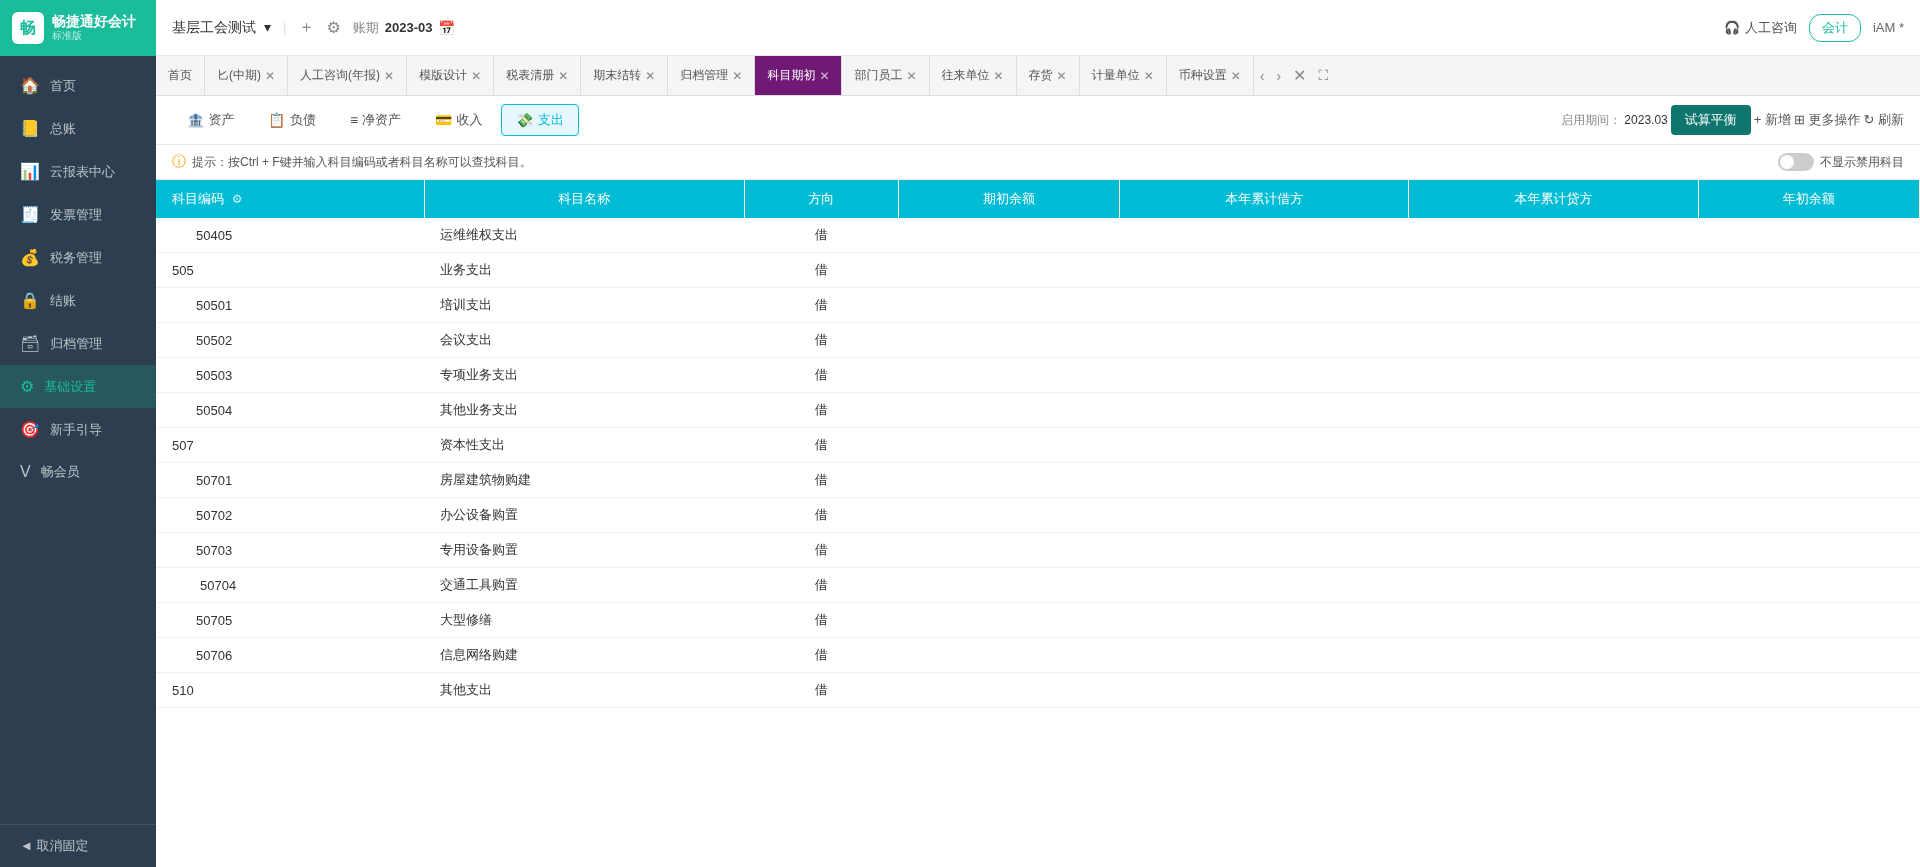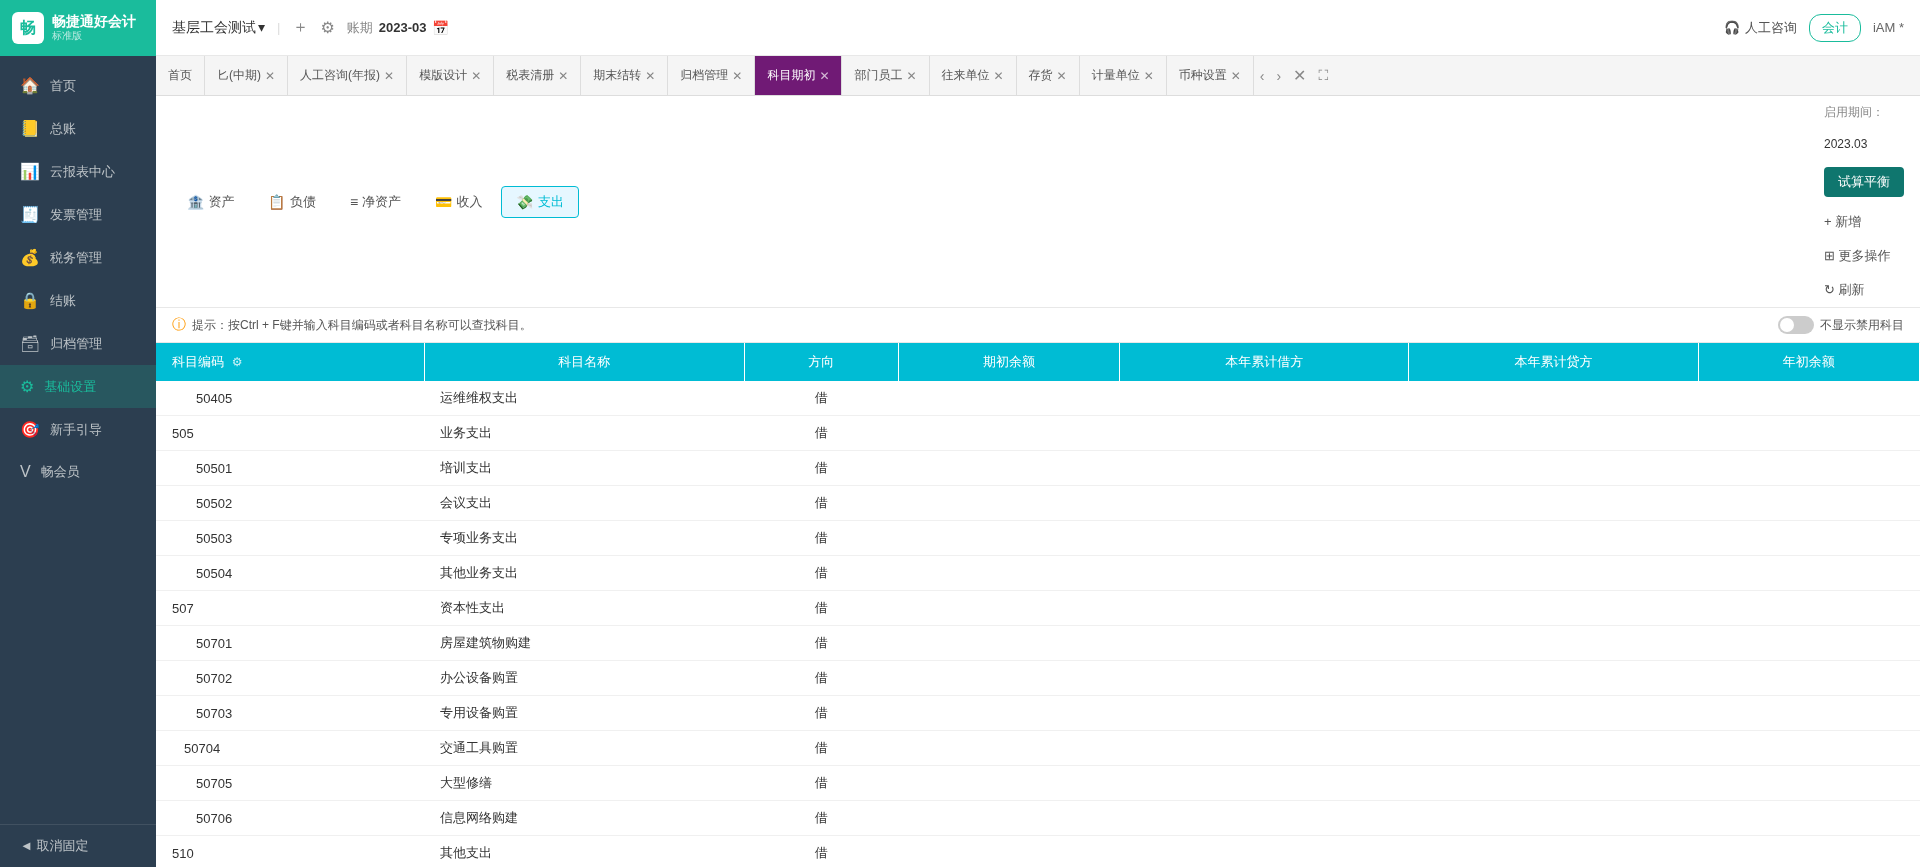--- a/index.html
+++ b/index.html
@@ -63,21 +63,21 @@
       height: 56px;
       background: white;
       display: flex;
       align-items: center;
       padding: 0 16px;
       gap: 12px;
       border-bottom: 1px solid #e8e8e8;
       flex-shrink: 0;
     }
     .topbar-company {
-      display: flex; align-items: flex-start; gap: 2px;
+      display: flex; align-items: flex-start; gap: 8px;
       color: #333; font-size: 14px; cursor: pointer;
     }
     .topbar-divider { color: #ddd; }
     .topbar-add-btn {
       background: none; border: none; color: #888; font-size: 16px; cursor: pointer;
     }
     .topbar-settings-btn {
       background: none; border: none; color: #888; font-size: 16px; cursor: pointer;
     }
     .topbar-period {
@@ -158,21 +158,21 @@
       border-radius: 4px;
       cursor: pointer;
       font-size: 13px;
       color: #555;
       border: 1px solid transparent;
     }
     .subtab.active { background: #e6f7ff; border-color: #00bcd4; color: #00bcd4; }
     .subtab-icon { font-size: 14px; }
     .subtabs-right {
       margin-left: auto;
-      display: flex; gap: 16px; flex-direction: column;
+      display: flex; align-items: center; gap: 3px;
     }
     .period-label { color: #888; font-size: 12px; }
     .period-value { color: #333; font-size: 12px; }
     .calc-balance-btn {
       background: #0f766e; color: white; border: none;
       padding: 6px 14px; border-radius: 4px; cursor: pointer; font-size: 13px;
     }
     .add-btn {
       background: none; border: none; color: #555; cursor: pointer; font-size: 13px;
       display: flex; align-items: center; gap: 4px;
@@ -545,21 +545,21 @@
           <tr>
     <td style="padding-left:40px;">50703</td>
     <td>专用设备购置</td>
     <td class="direction-cell">借</td>
     <td class="amount-cell"></td>
     <td class="amount-cell"></td>
     <td class="amount-cell"></td>
     <td class="amount-cell"></td>
   </tr>
           <tr>
-    <td style="padding-left:28px;">50704</td>
+    <td style="padding-left:44px;">50704</td>
     <td>交通工具购置</td>
     <td class="direction-cell">借</td>
     <td class="amount-cell"></td>
     <td class="amount-cell"></td>
     <td class="amount-cell"></td>
     <td class="amount-cell"></td>
   </tr>
           <tr>
     <td style="padding-left:40px;">50705</td>
     <td>大型修缮</td>

